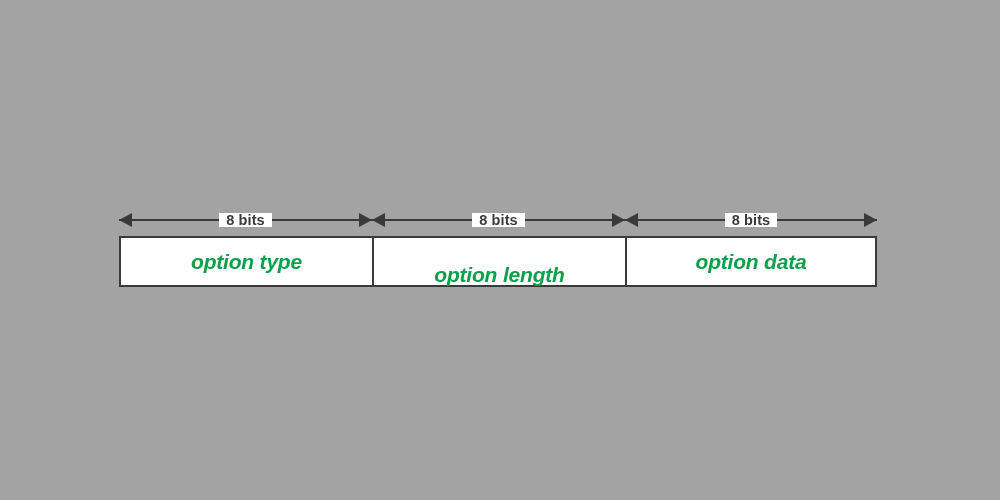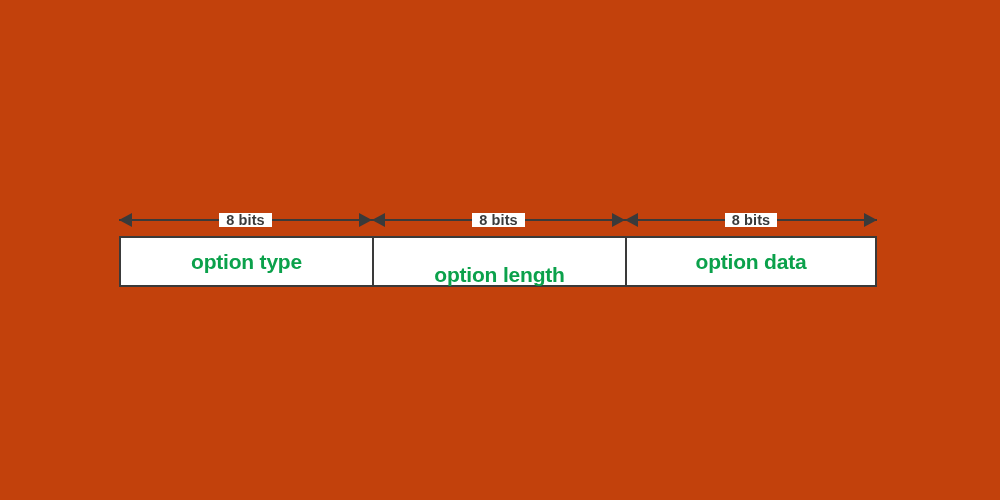--- a/index.html
+++ b/index.html
@@ -14,21 +14,21 @@
     overflow: hidden;
     position: relative;
   }
 
   #diagram-root {
     position: absolute;
     left: 0;
     top: 0;
     width: 1000px;
     height: 500px;
-    background: #c2410c;
+    background: #a3a3a3;
   }
 
   
   .measure-row {
     position: absolute;
     left: 119px;
     top: 206px;
     width: 758px;
     height: 28px;
     display: flex;
@@ -87,20 +87,21 @@
     position: absolute;
     left: 119px;
     top: 236px;
     width: 758px;
     height: 51px;
     box-sizing: border-box;
     border: 2px solid #3a3a3a;
     display: flex;
     flex-direction: row;
     background: #ffffff;
+    font-style: italic;
   }
   .field-cell {
     position: relative;
     box-sizing: border-box;
     height: 100%;
     display: flex;
     align-items: center;
     justify-content: center;
     border-right: 2px solid #3a3a3a;
   }

